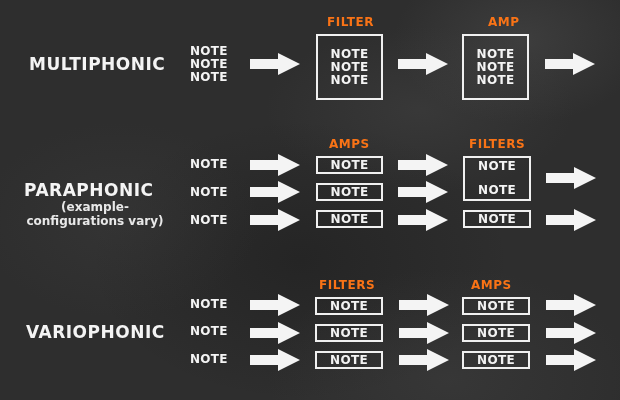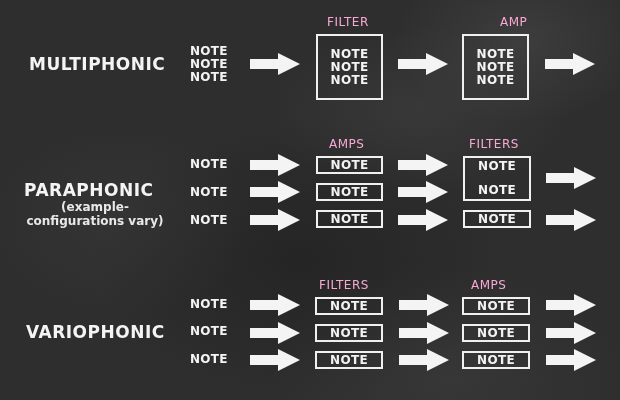--- a/index.html
+++ b/index.html
@@ -11,21 +11,21 @@
       radial-gradient(ellipse 220px 120px at 420px 110px, rgba(80,80,80,0.30), transparent 70%),
       radial-gradient(ellipse 200px 140px at 120px 220px, rgba(70,70,70,0.25), transparent 70%),
       radial-gradient(ellipse 260px 160px at 450px 380px, rgba(75,75,75,0.30), transparent 70%),
       radial-gradient(ellipse 300px 200px at 300px 260px, rgba(20,20,20,0.35), transparent 70%);
     font-family:"DejaVu Sans", "Liberation Sans", sans-serif;
     color:#f2f2f2;
   }
   .abs { position:absolute; }
   .title { font-weight:bold; font-size:17px; letter-spacing:0.5px; color:#f4f4f4; }
   .subtitle { font-weight:bold; font-size:12px; color:#e8e8e8; text-align:center; }
-  .label { font-weight:normal; font-size:12px; letter-spacing:0.5px; color:#f9a8d4; }
+  .label { font-weight:bold; font-size:12px; letter-spacing:0.5px; color:#f97316; }
   .note { font-weight:bold; font-size:12px; letter-spacing:0.3px; color:#f4f4f4; line-height:13px; }
   .stack { text-align:left; }
   .bigbox { border:2.5px solid #f0f0f0; box-sizing:border-box; display:flex; flex-direction:column; align-items:center; justify-content:center; }
   .smallbox { border:2.5px solid #f0f0f0; box-sizing:border-box; height:18px; display:flex; align-items:center; justify-content:center; font-weight:bold; font-size:12px; letter-spacing:0.3px; }
   .arrow { width:50px; height:22px; }
   .arrow svg { display:block; }
 </style>
 </head>
 <body>
 
@@ -50,21 +50,21 @@
     <div class="note">NOTE</div>
     <div class="note">NOTE</div>
   </div>
 
   <div class="abs arrow" style="left:398px; top:53px;">
     <svg width="50" height="22" viewBox="0 0 50 22">
         <polygon points="0,6 28,6 28,0 50,11 28,22 28,16 0,16" fill="#f4f4f4"></polygon>
       </svg>
   </div>
 
-  <div class="abs label" style="left:500px; top:15px;">AMP</div>
+  <div class="abs label" style="left:488px; top:15px;">AMP</div>
   <div class="abs bigbox" style="left:462px; top:34px; width:67px; height:66px;">
     <div class="note">NOTE</div>
     <div class="note">NOTE</div>
     <div class="note">NOTE</div>
   </div>
 
   <div class="abs arrow" style="left:545px; top:53px;">
     <svg width="50" height="22" viewBox="0 0 50 22">
         <polygon points="0,6 28,6 28,0 50,11 28,22 28,16 0,16" fill="#f4f4f4"></polygon>
       </svg>

